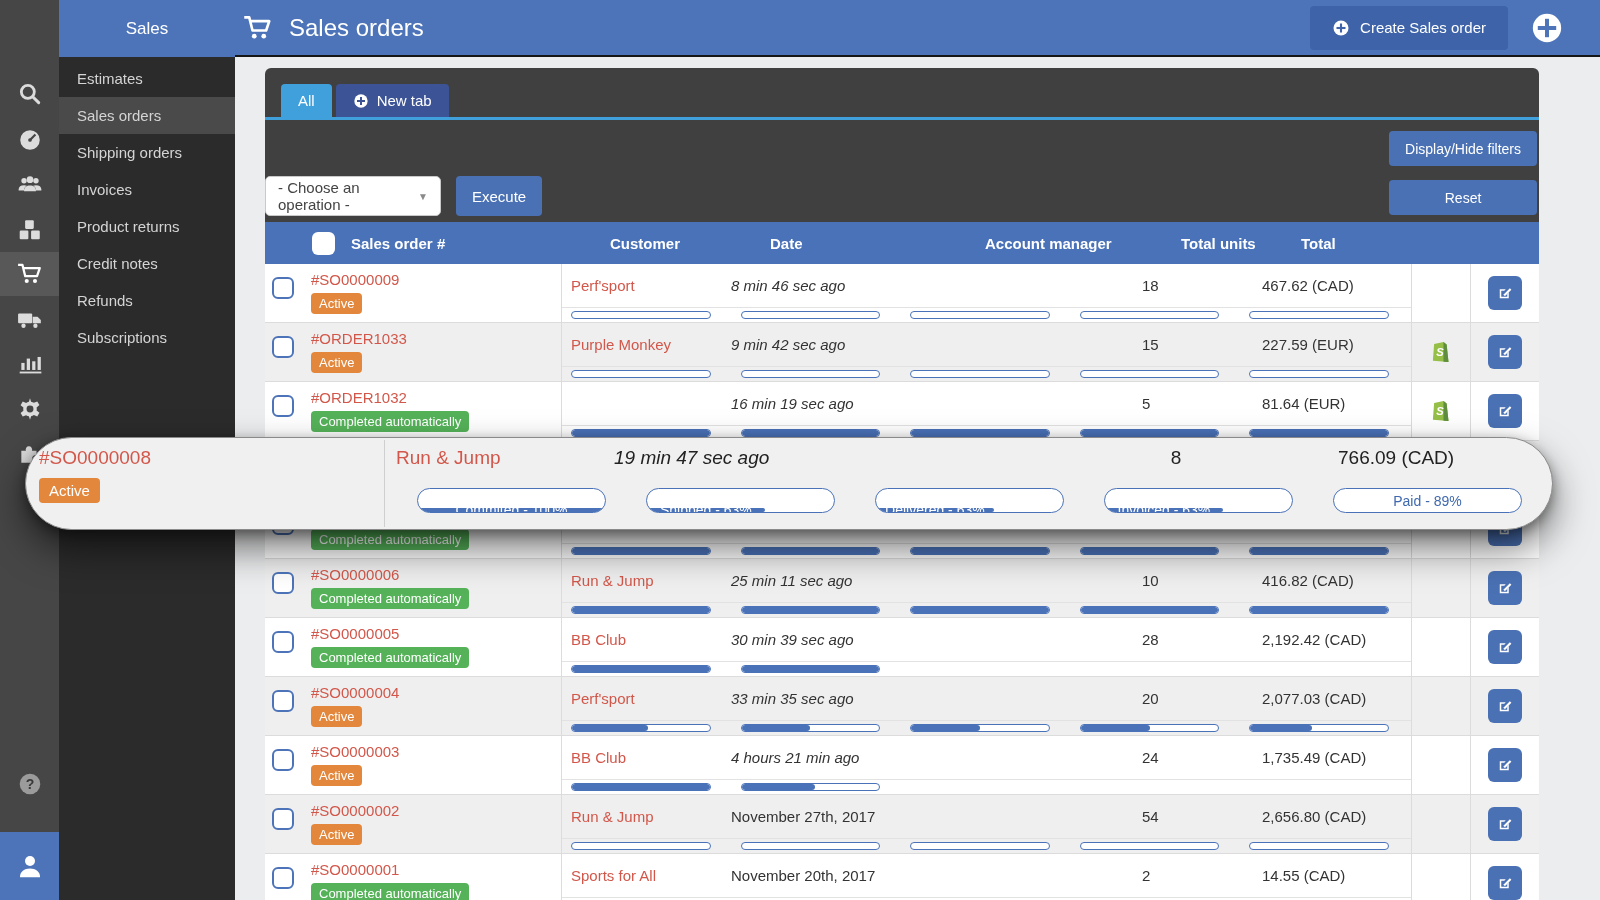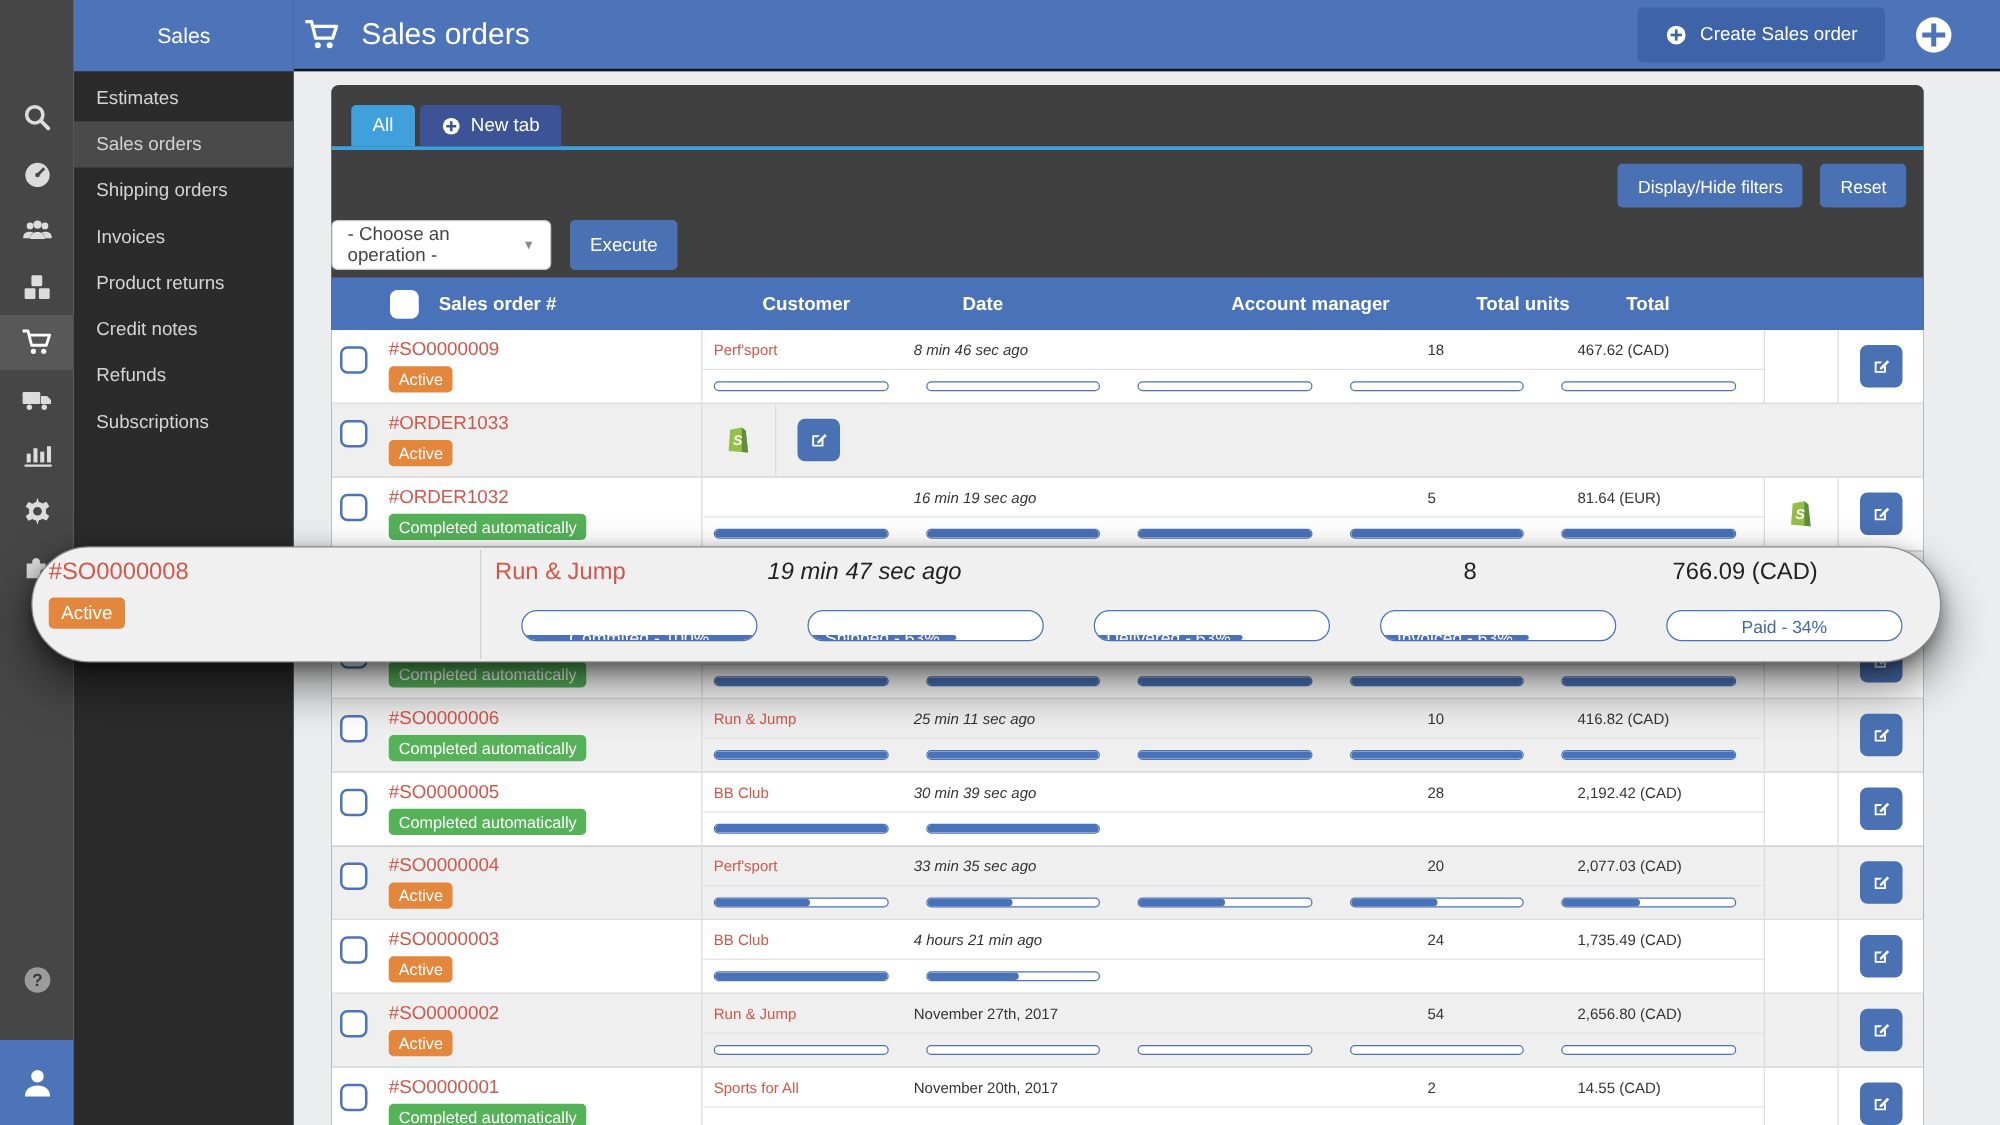--- a/index.html
+++ b/index.html
@@ -30,21 +30,21 @@
   #create-btn svg { width:18px; height:18px; }
   #topbar-plus { margin:0 36px 0 22px; width:34px; height:34px; cursor:pointer; }
   
   #panel { position:absolute; left:30px; right:61px; top:68px; bottom:0; background:#404040; border-radius:6px 6px 0 0; overflow:hidden; }
   #tabs { position:absolute; left:16px; top:16px; display:flex; gap:4px; z-index:2; }
   .tab { height:33px; display:flex; align-items:center; padding:0 17px; border-radius:4px 4px 0 0; font-size:15px; color:#fff; cursor:pointer; gap:8px; }
   .tab.active { background:#3fa0dc; }
   .tab.newtab { background:#3c5396; }
   .tab svg { width:16px; height:16px; }
   #tab-underline { position:absolute; left:0; right:0; top:49px; height:3px; background:#3fa0dc; }
-  #filter-btns { position:absolute; right:14px; top:63px; display:flex; gap:14px; }
+  #filter-btns { position:absolute; right:2px; top:63px; display:flex; gap:14px;flex-direction:column; }
   .blue-btn { background:#4a71b4; color:#fff; border:none; border-radius:4px; font-size:14px; height:35px; padding:0 16px; cursor:pointer; font-family:inherit; }
   #op-row { position:absolute; left:0; top:108px; display:flex; gap:15px; }
   #op-select { width:176px; height:40px; background:#fff; border:1px solid #c9c9c9; border-radius:5px; font-size:15px; color:#444; display:flex; align-items:center; padding:0 12px; justify-content:space-between; cursor:pointer; }
   #op-select .caret { color:#8a8a8a; font-size:10px; }
   #execute-btn { height:40px; font-size:15px; }
   
   #table { position:absolute; left:0; right:0; top:154px; }
   .c1 { width:36px; flex:none; }
   .c2 { width:260px; flex:none; }
   .c8 { width:59px; flex:none; }
@@ -62,21 +62,21 @@
   .cb.header { border:none; width:23px; height:23px; }
   .row { display:flex; background:#fff; border-bottom:1px solid #dcdcdc; height:59px; }
   .row.alt { background:#efefef; }
   .cell-check { padding-top:13px; display:flex; justify-content:center; }
   .order-cell { padding:7px 0 0 10px; }
   .order-link { color:#d2574a; font-size:15px; cursor:pointer; }
   .badge { display:inline-block; margin-top:5px; color:#fff; font-size:13px; padding:3px 8px; border-radius:4px; }
   .badge.active { background:#e2873c; }
   .badge.completed { background:#55b259; }
   .mid { width:850px; flex:none; border-left:1px solid #dcdcdc; display:flex; flex-direction:column; }
-  .line-top { height:32px; border-bottom:1px solid #e2e2e2; display:flex; align-items:center; font-size:12px; color:#333; }
+  .line-top { height:44px; border-bottom:1px solid #e2e2e2; display:flex; align-items:center; font-size:15px; color:#333; }
   .mc-customer { color:#d2574a; cursor:pointer; }
   .it { font-style:italic; }
   .line-bars { flex:1; display:flex; align-items:center; padding:0 22px 0 9px; gap:30px; }
   .bar { flex:1; height:8px; border:1px solid #4a72b8; border-radius:5px; background:#fff; overflow:hidden; }
   .bar i { display:block; height:100%; background:#4a72b8; border-radius:4px; }
   .bar.ghost { visibility:hidden; }
   .cell-shopify { border-left:1px solid #dcdcdc; display:flex; align-items:center; justify-content:center; }
   .cell-shopify svg { width:30px; height:30px; }
   .cell-edit { border-left:1px solid #dcdcdc; display:flex; align-items:center; justify-content:center; }
   .edit-btn { width:34px; height:34px; background:#4a71b4; border:none; border-radius:6px; display:flex; align-items:center; justify-content:center; cursor:pointer; }
@@ -300,20 +300,46 @@
                   <path d="M10.5 13.5l8-8 2 2-8 8h-2z" fill="#fff"></path>
                 </svg>
               </button>
             </div>
           </div>
           <div class="row alt">
             <div class="c1 cell-check">
               <div class="cb"></div>
             </div>
             <div class="c2 order-cell"><div class="order-link">#ORDER1033</div><div class="badge active">Active</div></div>
+            <div class="mid">
+              <div class="line-top">
+                <div class="mc mc-customer">Purple Monkey</div>
+                <div class="mc mc-date it">9 min 42 sec ago</div>
+                <div class="mc mc-manager"></div>
+                <div class="mc mc-units">15</div>
+                <div class="mc mc-total">227.59 (EUR)</div>
+              </div>
+              <div class="line-bars">
+                <div class="bar">
+                  <i style="width: 0%;"></i>
+                </div>
+                <div class="bar">
+                  <i style="width: 0%;"></i>
+                </div>
+                <div class="bar">
+                  <i style="width: 0%;"></i>
+                </div>
+                <div class="bar">
+                  <i style="width: 0%;"></i>
+                </div>
+                <div class="bar">
+                  <i style="width: 0%;"></i>
+                </div>
+              </div>
+            </div>
             <div class="c8 cell-shopify">
               <svg viewBox="0 0 24 24">
                 <path d="M6.5 5.5 14 4l2.5 2 1.5 14-12.5-1z" fill="#95bf47"></path>
                 <path d="M14 4l2.5 2 1.5 14-4-.3z" fill="#5e8e3e"></path>
                 <text x="11.3" y="15.3" font-size="9" font-weight="bold" text-anchor="middle" fill="#fff" font-style="italic">S</text>
               </svg>
             </div>
             <div class="c9 cell-edit">
               <button class="edit-btn">
                 <svg viewBox="0 0 24 24">
@@ -689,15 +715,15 @@
       </div>
       <div class="cbar">
         <div class="fill" style="width: 63%;">Shipped - 63%</div>
       </div>
       <div class="cbar">
         <div class="fill" style="width: 63%;">Delivered - 63%</div>
       </div>
       <div class="cbar">
         <div class="fill" style="width: 63%;">Invoiced - 63%</div>
       </div>
-      <div class="cbar zero">Paid - 34%</div>
+      <div class="cbar zero">Paid - 89%</div>
     </div>
 </div>
 
 </body></html>

